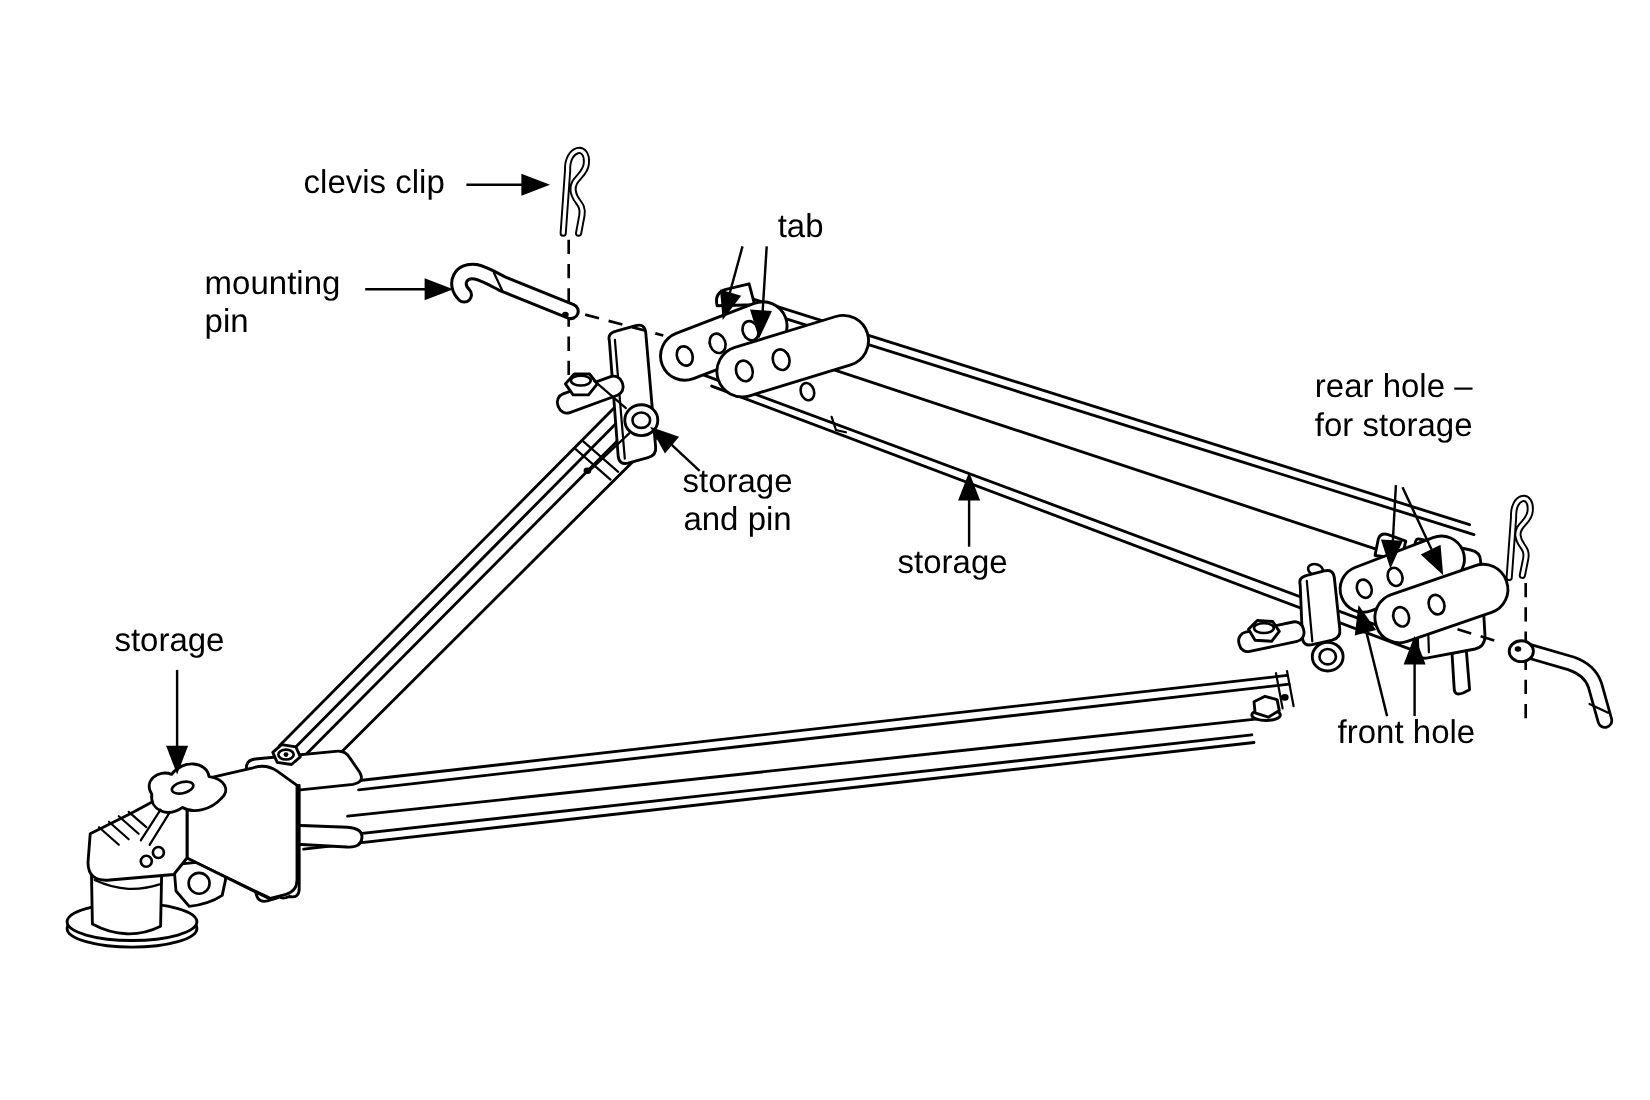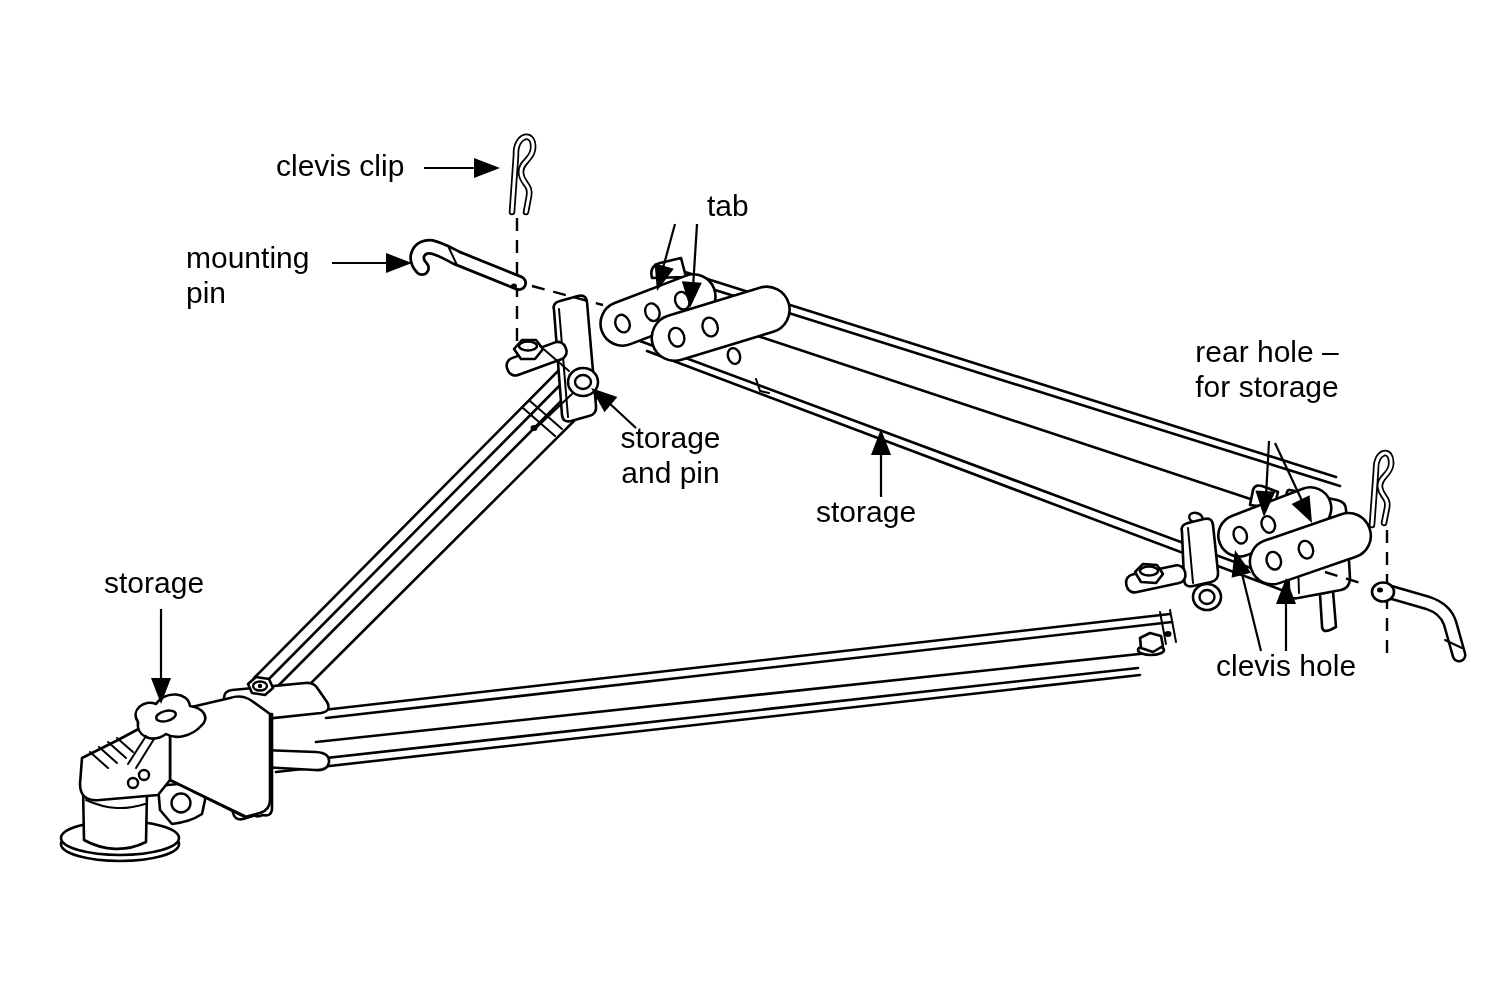--- a/index.html
+++ b/index.html
@@ -267,15 +267,15 @@
 
 <div class="lbl center" style="left:583px;top:420px;width:135px;">
   <span>storage</span>
   <span>and pin</span>
 </div>
 
 <div class="lbl" style="left:796px;top:494px;">storage</div>
 
 <div class="lbl" style="left:84px;top:565px;">storage</div>
 
-<div class="lbl" style="left:1196px;top:648px;">clevis hole</div>
+<div class="lbl" style="left:1196px;top:648px;">front hole</div>
 
 </div>
 
 </body></html>

